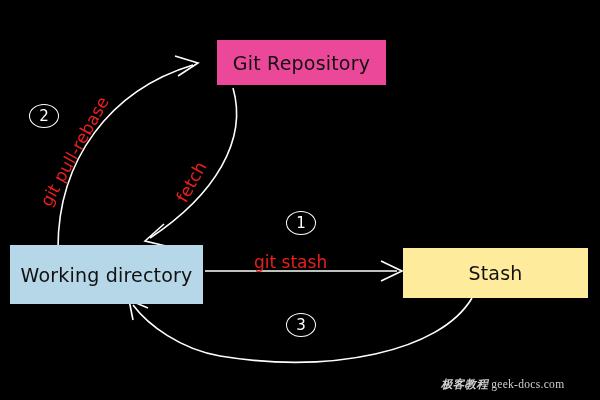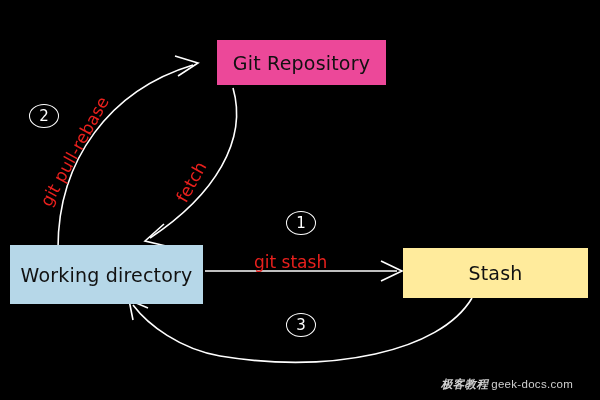--- a/index.html
+++ b/index.html
@@ -89,21 +89,21 @@
     transform: rotate(-61deg);
   }
   #badge-1 { left: 286px; top: 211px; }
   #badge-3 { left: 286px; top: 313px; }
   #badge-2 { left: 29px; top: 104px; }
   #watermark {
     position: absolute;
     left: 441px; top: 377px;
     color: #cfcfcf;
     font-size: 11.5px;
-    font-family: Liberation Sans, sans-serif;
+    font-family: Liberation Serif, serif;
     white-space: nowrap;
     letter-spacing: 0.3px;
   }
   #watermark .wm-cn { font-weight: bold; font-style: italic; margin-right: 3px; }
 </style>
 </head>
 <body>
 
 <div id="canvas">
 

